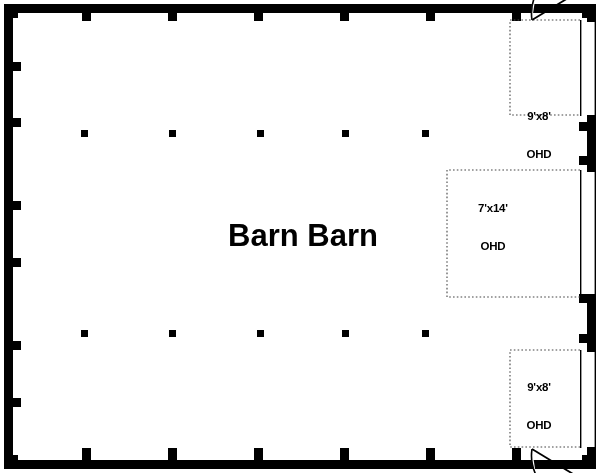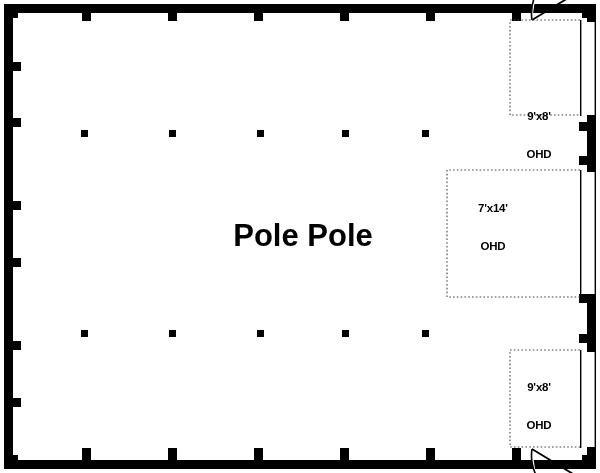--- a/index.html
+++ b/index.html
@@ -142,21 +142,21 @@
       </g>
 
       <g>
         <path d="M 532 449 A 44 44 0 0 0 536 475" fill="#ffffff" stroke="#000000" stroke-width="1.6"></path>
         <line x1="532" y1="449" x2="578" y2="477" stroke="#000000" stroke-width="1.8"></line>
       </g>
     </g>
 
   </svg>
 
-  <div id="barn-title" class="plan-label" style="left:303px; top:236px;">Pole Pole</div>
+  <div id="barn-title" class="plan-label" style="left:303px; top:236px;">Barn Barn</div>
 
   <div class="plan-label ohd-label" style="left:539px; top:84px; transform:translate(-50%,0);">
     <span class="dim-line">9'x8'</span>
     <span class="ohd-line">OHD</span>
   </div>
 
   <div class="plan-label ohd-label" style="left:478px; top:176px; text-align:left;">
     <span class="dim-line">7'x14'</span>
     <span class="ohd-line" style="text-align:center; display:block;">OHD</span>
   </div>

